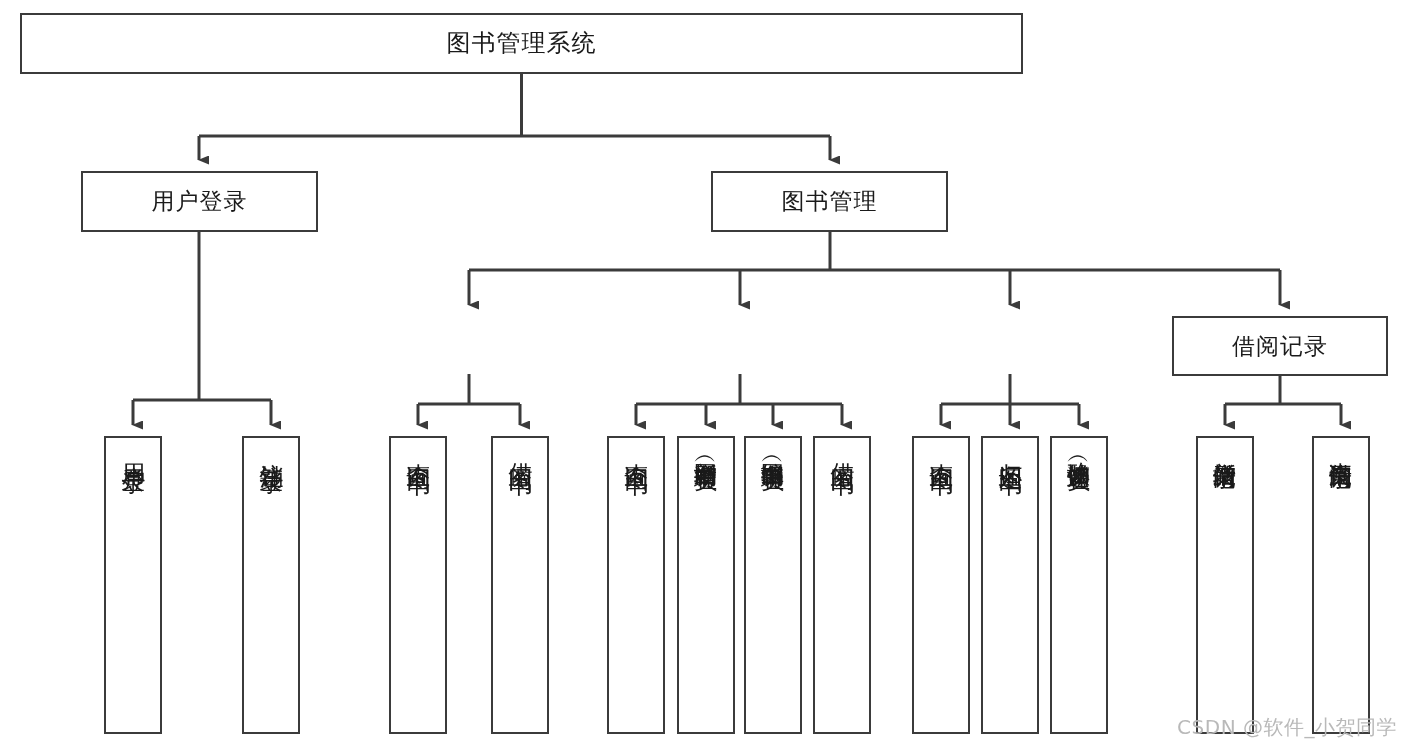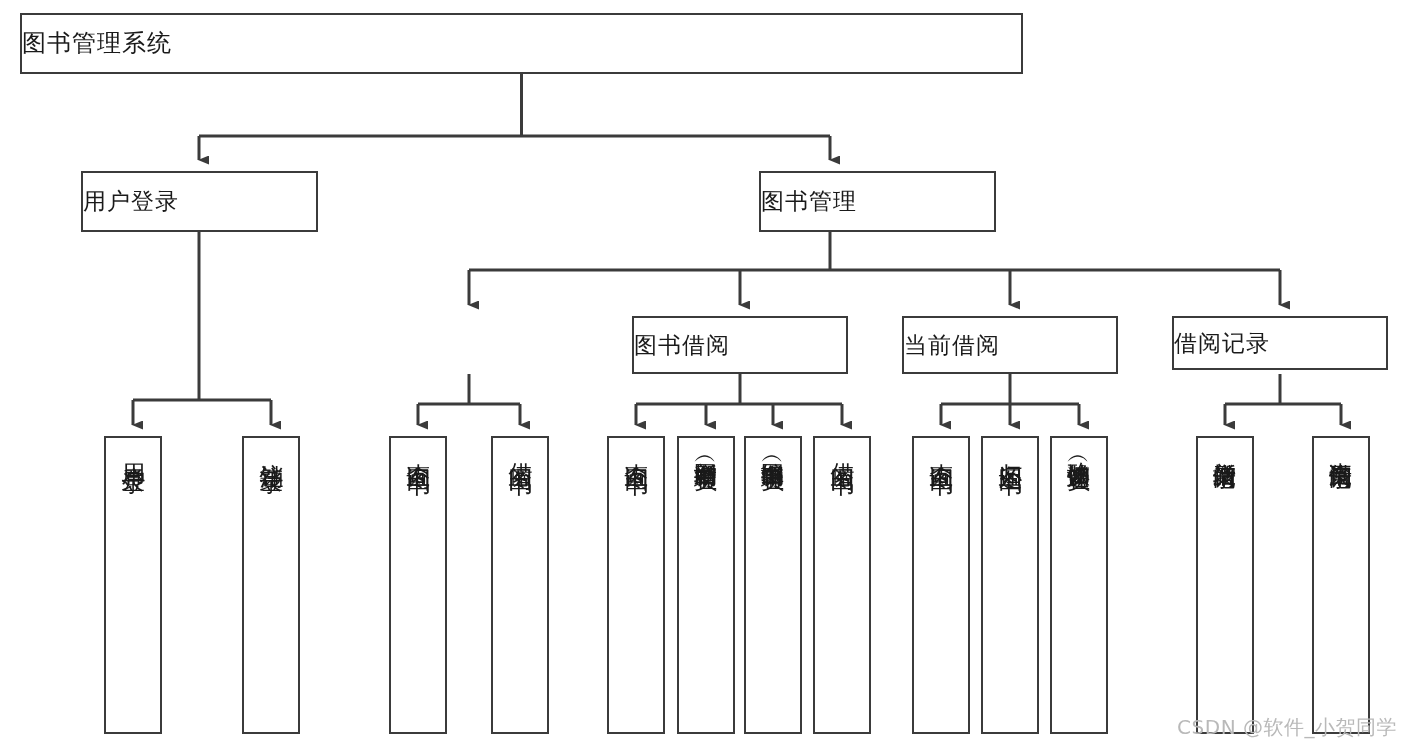--- a/index.html
+++ b/index.html
@@ -26,21 +26,21 @@
     height: 747px;
     pointer-events: none;
   }
   .node {
     position: absolute;
     box-sizing: border-box;
     background: #ffffff;
     border: 2px solid #3b3b3b;
     display: flex;
     align-items: center;
-    justify-content: flex-start;
+    justify-content: center;
     color: #1a1a1a;
     z-index: 2;
   }
   .node-label {
     display: block;
     text-align: center;
     line-height: 1.15;
     white-space: nowrap;
     color: #1a1a1a;
   }
@@ -136,31 +136,25 @@
     </g>
   </svg>
 
   <div class="node root horiz" style="left:20px; top:13px; width:1003px; height:61px;">
     <span class="node-label">图书管理系统</span>
   </div>
 
   <div class="node horiz" style="left:81px; top:171px; width:237px; height:61px;">
     <span class="node-label">用户登录</span>
   </div>
-  <div class="node horiz" style="left:711px; top:171px; width:237px; height:61px;margin-left:48px;">
+  <div class="node horiz" style="left:711px; top:171px; width:237px; height:61px;">
     <span class="node-label">图书管理</span>
   </div>
 
-  <div class="node horiz" style="left:632px; top:316px; width:216px; height:58px;">
-    <span class="node-label">图书借阅</span>
-  </div>
-  <div class="node horiz" style="left:902px; top:316px; width:216px; height:58px;">
-    <span class="node-label">当前借阅</span>
-  </div>
-  <div class="node horiz" style="left:1172px; top:316px; width:216px; height:54px;">
+  <div class="node horiz" style="left:1172px; top:316px; width:216px; height:60px;">
     <span class="node-label">借阅记录</span>
   </div>
 
   <div class="node vert" style="left:104px; top:436px; width:58px; height:298px;">
     <span class="node-label">用户登录</span>
   </div>
   <div class="node vert" style="left:242px; top:436px; width:58px; height:298px;">
     <span class="node-label">注销登录</span>
   </div>
 

